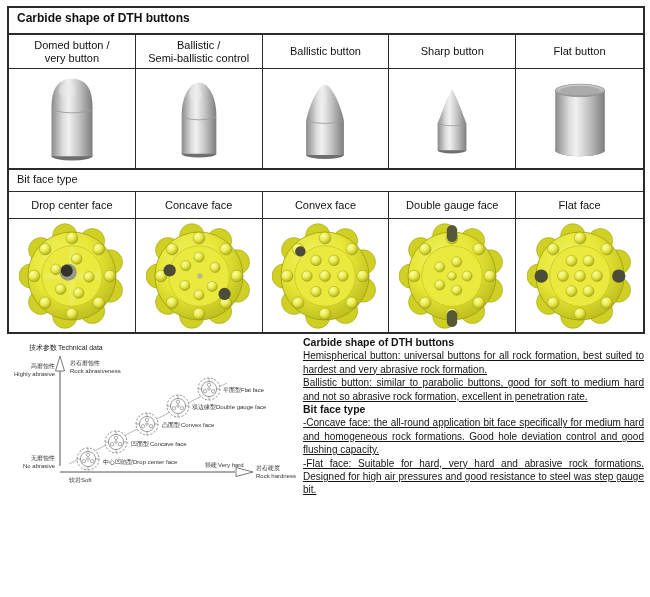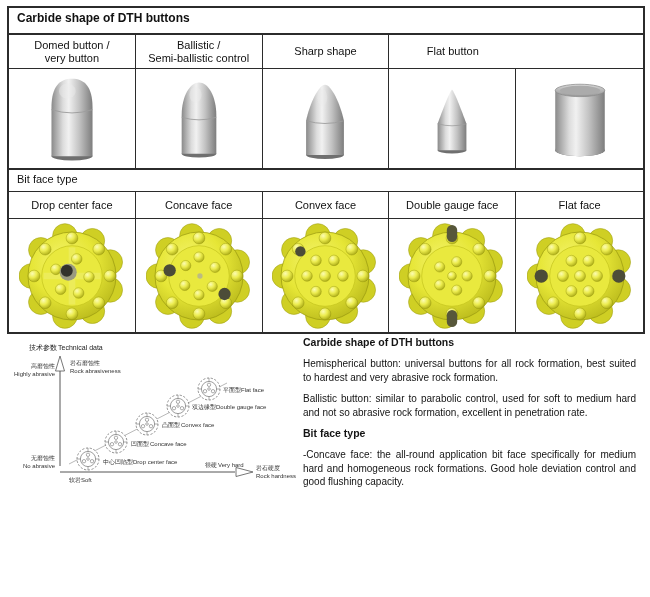--- a/index.html
+++ b/index.html
@@ -23,21 +23,21 @@
   .t-sub { font-size:11px; padding:3px 8px 6px 8px; border-bottom:1px solid #2b2b2b; }
   .hdr-row2 { border-bottom:1px solid #2b2b2b; }
   .hdr-cell2 { height:26px; display:flex; align-items:center; justify-content:center; font-size:11px; }
   .bit-cell { height:113px; display:flex; align-items:center; justify-content:center; }
 
   
   .bottom { position:absolute; left:7px; top:336px; width:637px; font-size:10px; line-height:13.4px; color:#141414; }
   .chart { float:left; width:292px; height:148px; margin-right:4px; }
   .chart svg { display:block; }
   .bottom h3 { margin:0; font-size:10.5px; font-weight:700; line-height:13.4px; }
-  .bottom p { margin:8px; text-align:justify; }
+  .bottom p { margin:0; text-align:justify;text-decoration:underline; }
   .cn { font-size:6px; }
 </style>
 </head>
 <body>
 
 <svg class="defs-holder" aria-hidden="true">
   <defs>
     <linearGradient id="cylGrad" x1="0" y1="0" x2="1" y2="0">
       <stop offset="0" stop-color="#8a8a8a"></stop>
         <stop offset="0.28" stop-color="#dcdcdc"></stop>
@@ -109,21 +109,24 @@
   <div class="grid5 hdr-row">
     <div class="hdr-cell">
       <span>Domed button /</span>
       <span>very button</span>
     </div>
     <div class="hdr-cell">
       <span>Ballistic /</span>
       <span>Semi-ballistic control</span>
     </div>
     <div class="hdr-cell">
-      <span>Sharp shape</span>
+      <span>Ballistic button</span>
+    </div>
+    <div class="hdr-cell">
+      <span>Sharp button</span>
     </div>
     <div class="hdr-cell">
       <span>Flat button</span>
     </div>
   </div>
 
   <div class="grid5 img-row">
     <div class="img-cell">
       <svg width="56" height="88" viewBox="0 0 60 92">
         <ellipse cx="30" cy="86" rx="22" ry="4.5" fill="#6f6f6f"></ellipse>
@@ -297,16 +300,17 @@
         <text x="124" y="110"><tspan class="cn">凹面型</tspan><tspan dx="1">Concave face</tspan></text>
         <text x="155" y="91"><tspan class="cn">凸面型</tspan><tspan dx="1">Convex face</tspan></text>
         <text x="185" y="73"><tspan class="cn">双边缘型</tspan><tspan>Double gauge face</tspan></text>
         <text x="216" y="56"><tspan class="cn">平面型</tspan><tspan>Flat face</tspan></text>
       </g>
     </svg>
   </div>
 
   <h3>Carbide shape of DTH buttons</h3>
   <p>Hemispherical button: universal buttons for all rock formation, best suited to hardest and very abrasive rock formation.</p>
-  <p>Ballistic button: similar to parabolic control, used for soft to medium hard and not so abrasive rock formation, excellent in penetration rate.</p>
+  <p>Ballistic button: similar to parabolic buttons, good for soft to medium hard and not so abrasive rock formation, excellent in penetration rate.</p>
   <h3>Bit face type</h3>
   <p>-Concave face: the all-round application bit face specifically for medium hard and homogeneous rock formations. Good hole deviation control and good flushing capacity.</p>
+  <p>-Flat face: Suitable for hard, very hard and abrasive rock formations. Designed for high air pressures and good resistance to steel was step gauge bit.</p>
 </div>
 
 </body></html>

